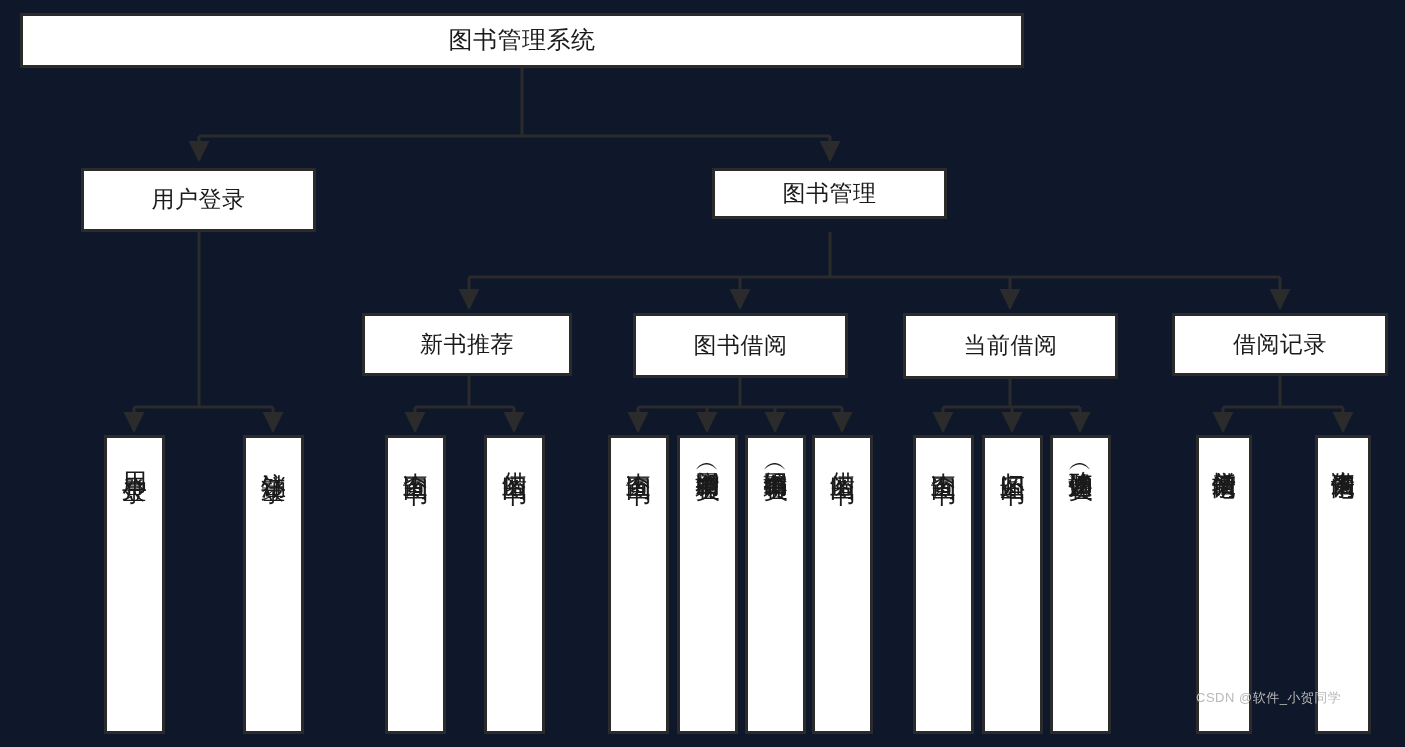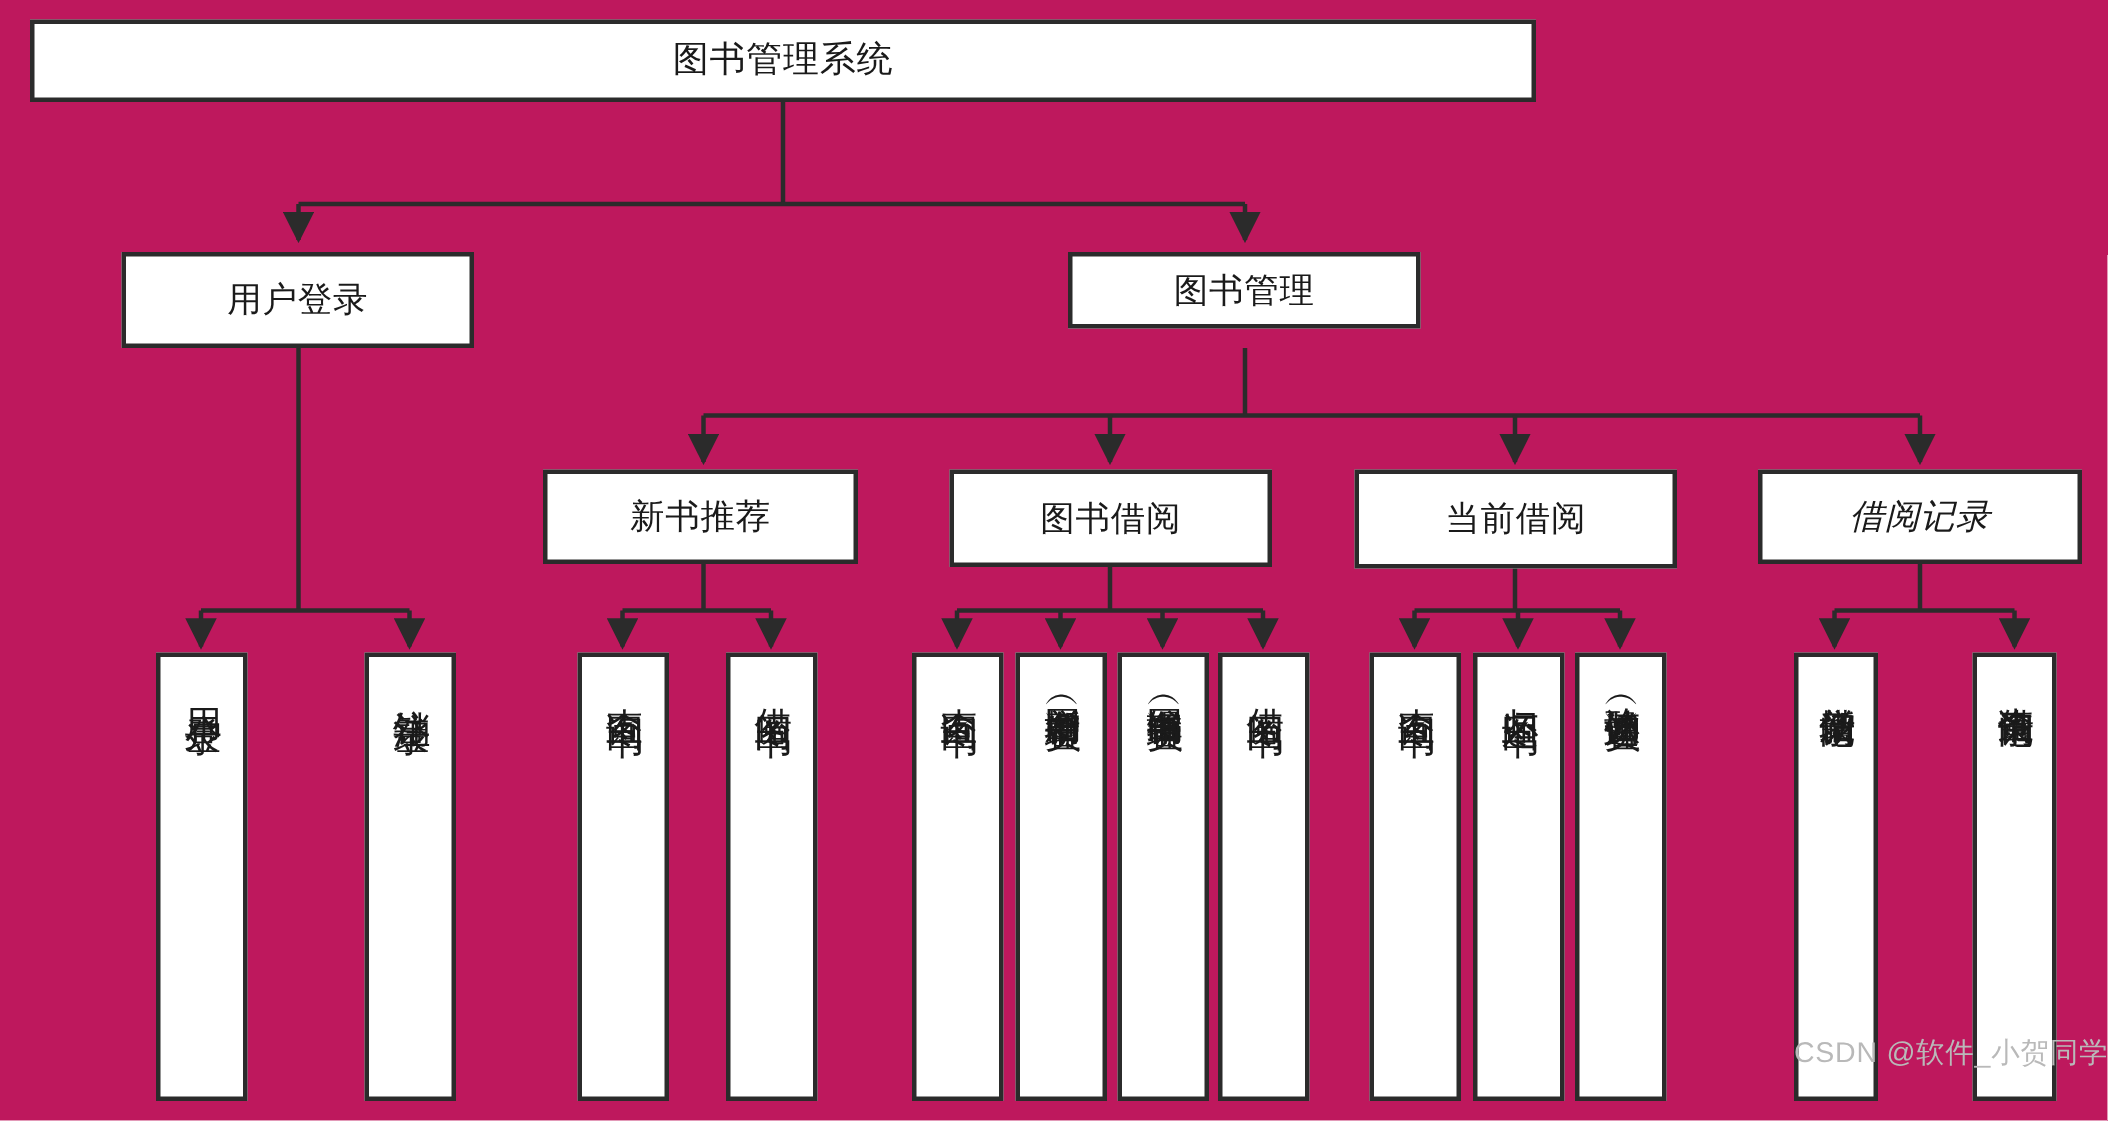--- a/index.html
+++ b/index.html
@@ -8,21 +8,21 @@
     padding: 0;
     background: #ffffff;
   }
   body {
     font-family: "Liberation Sans", "DejaVu Sans", sans-serif;
   }
   #canvas {
     position: relative;
     width: 1405px;
     height: 747px;
-    background: #be185d;
+    background: #0f172a;
     overflow: hidden;
   }
   #connectors {
     position: absolute;
     left: 0;
     top: 0;
     width: 1405px;
     height: 747px;
     pointer-events: none;
   }
@@ -63,21 +63,21 @@
     line-height: 1;
   }
   .node.v.narrow .label {
     font-size: 24px;
     letter-spacing: 1px;
   }
   .watermark {
     position: absolute;
     left: 1196px;
     top: 689px;
-    font-size: 19px;
+    font-size: 13px;
     color: #b9b9b9;
     white-space: nowrap;
     letter-spacing: 0.5px;
   }
 </style>
 </head>
 <body>
 
 <div id="canvas">
 
@@ -144,21 +144,21 @@
 
   <div class="node h" style="left:362px; top:313px; width:210px; height:63px;">
     <span class="label">新书推荐</span>
   </div>
   <div class="node h" style="left:633px; top:313px; width:215px; height:65px;">
     <span class="label">图书借阅</span>
   </div>
   <div class="node h" style="left:903px; top:313px; width:215px; height:66px;align-items:center;">
     <span class="label">当前借阅</span>
   </div>
-  <div class="node h" style="left:1172px; top:313px; width:216px; height:63px;font-style:italic;">
+  <div class="node h" style="left:1172px; top:313px; width:216px; height:63px;">
     <span class="label">借阅记录</span>
   </div>
 
   <div class="node v" style="left:104px; top:435px; width:61px; height:299px;">
     <span class="label">用户登录</span>
   </div>
   <div class="node v" style="left:243px; top:435px; width:61px; height:299px;">
     <span class="label">注销登录</span>
   </div>
 

